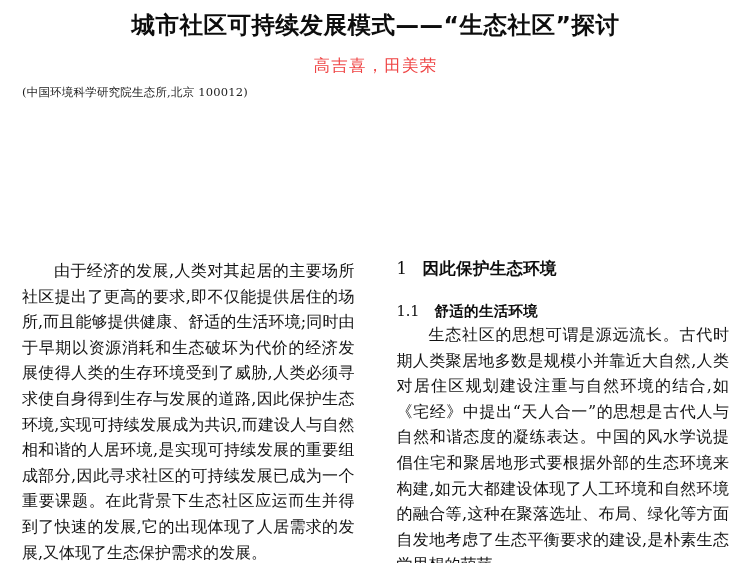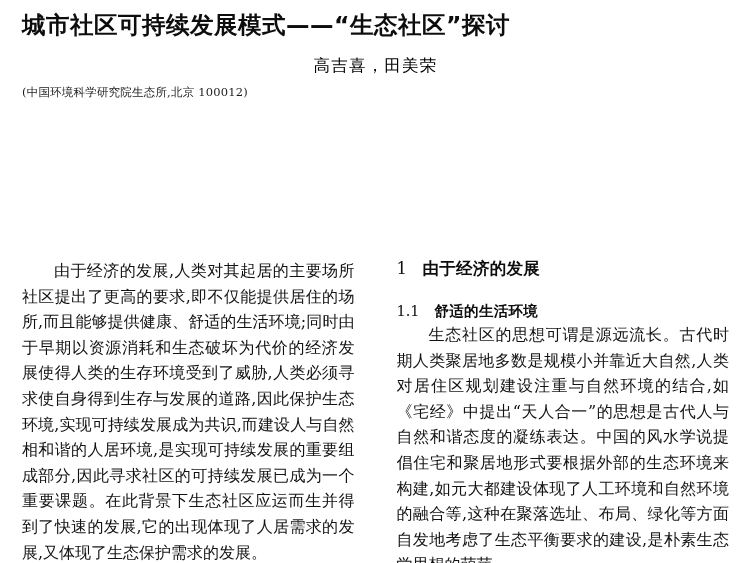--- a/index.html
+++ b/index.html
@@ -19,35 +19,36 @@
   .page {
     position: relative;
     width: 751px;
     height: 563px;
     box-sizing: border-box;
     padding: 0 22px;
   }
 
   
   .title {
+    text-align: center;
     font-size: 23.5px;
     font-weight: bold;
     letter-spacing: 0.5px;
     line-height: 1.2;
     margin: 11px 0 4px 0;
     color: #0d0d0d;
   }
 
   .authors {
     text-align: center;
     font-size: 16.5px;
     font-weight: normal;
     letter-spacing: 1.2px;
     margin: 16px 0 0 0;
-    color: #000000;
+    color: #ef4444;
     font-family: "DejaVu Serif", "Liberation Serif", serif;
   }
 
   .affiliation {
     text-align: left;
     font-size: 11.5px;
     letter-spacing: 0.2px;
     margin: 8px 0 0 0;
     color: #1b1b1b;
     font-family: "DejaVu Serif", "Liberation Serif", serif;
@@ -167,21 +168,21 @@
   <div class="columns">
 
     <div class="col">
       <p class="body-para">由于经济的发展,人类对其起居的主要场所社区提出了更高的要求,即不仅能提供居住的场所,而且能够提供健康、舒适的生活环境;同时由于早期以资源消耗和生态破坏为代价的经济发展使得人类的生存环境受到了威胁,人类必须寻求使自身得到生存与发展的道路,因此保护生态环境,实现可持续发展成为共识,而建设人与自然相和谐的人居环境,是实现可持续发展的重要组成部分,因此寻求社区的可持续发展已成为一个重要课题。在此背景下生态社区应运而生并得到了快速的发展,它的出现体现了人居需求的发展,又体现了生态保护需求的发展。</p>
     </div>
 
     <div class="col">
 
       <div class="h1">
         <span class="num">1</span>
-        <span class="txt">由于经济的发展</span>
+        <span class="txt">因此保护生态环境</span>
       </div>
 
       <div class="h2">
         <span class="num">1.1</span>
         <span class="txt">舒适的生活环境</span>
       </div>
 
       <p class="body-para after-h2">生态社区的思想可谓是源远流长。古代时期人类聚居地多数是规模小并靠近大自然,人类对居住区规划建设注重与自然环境的结合,如《宅经》中提出“天人合一”的思想是古代人与自然和谐态度的凝练表达。中国的风水学说提倡住宅和聚居地形式要根据外部的生态环境来构建,如元大都建设体现了人工环境和自然环境的融合等,这种在聚落选址、布局、绿化等方面自发地考虑了生态平衡要求的建设,是朴素生态学思想的萌芽。</p>
 
     </div>

